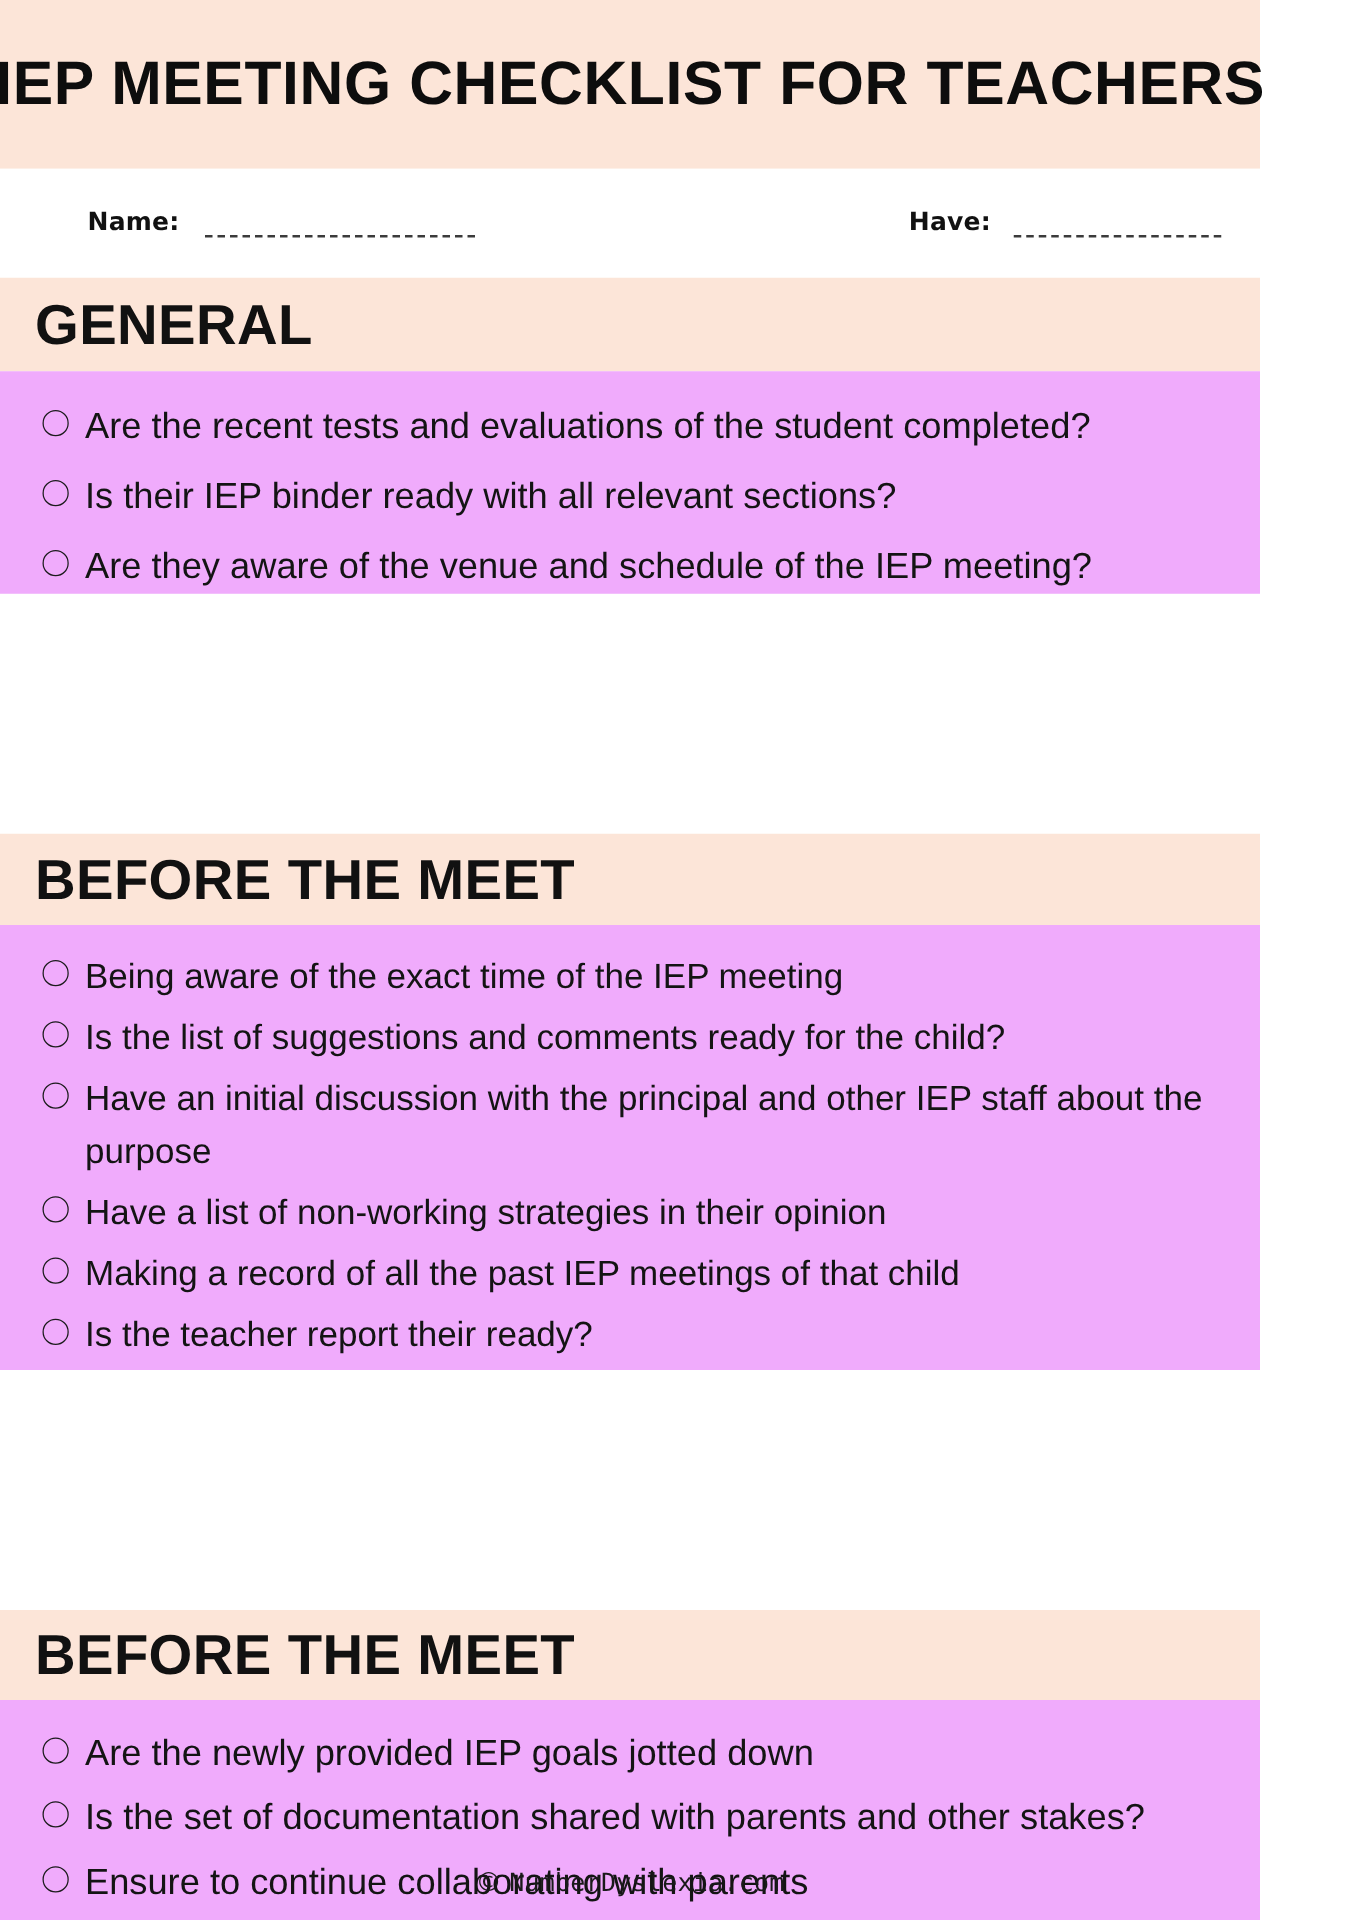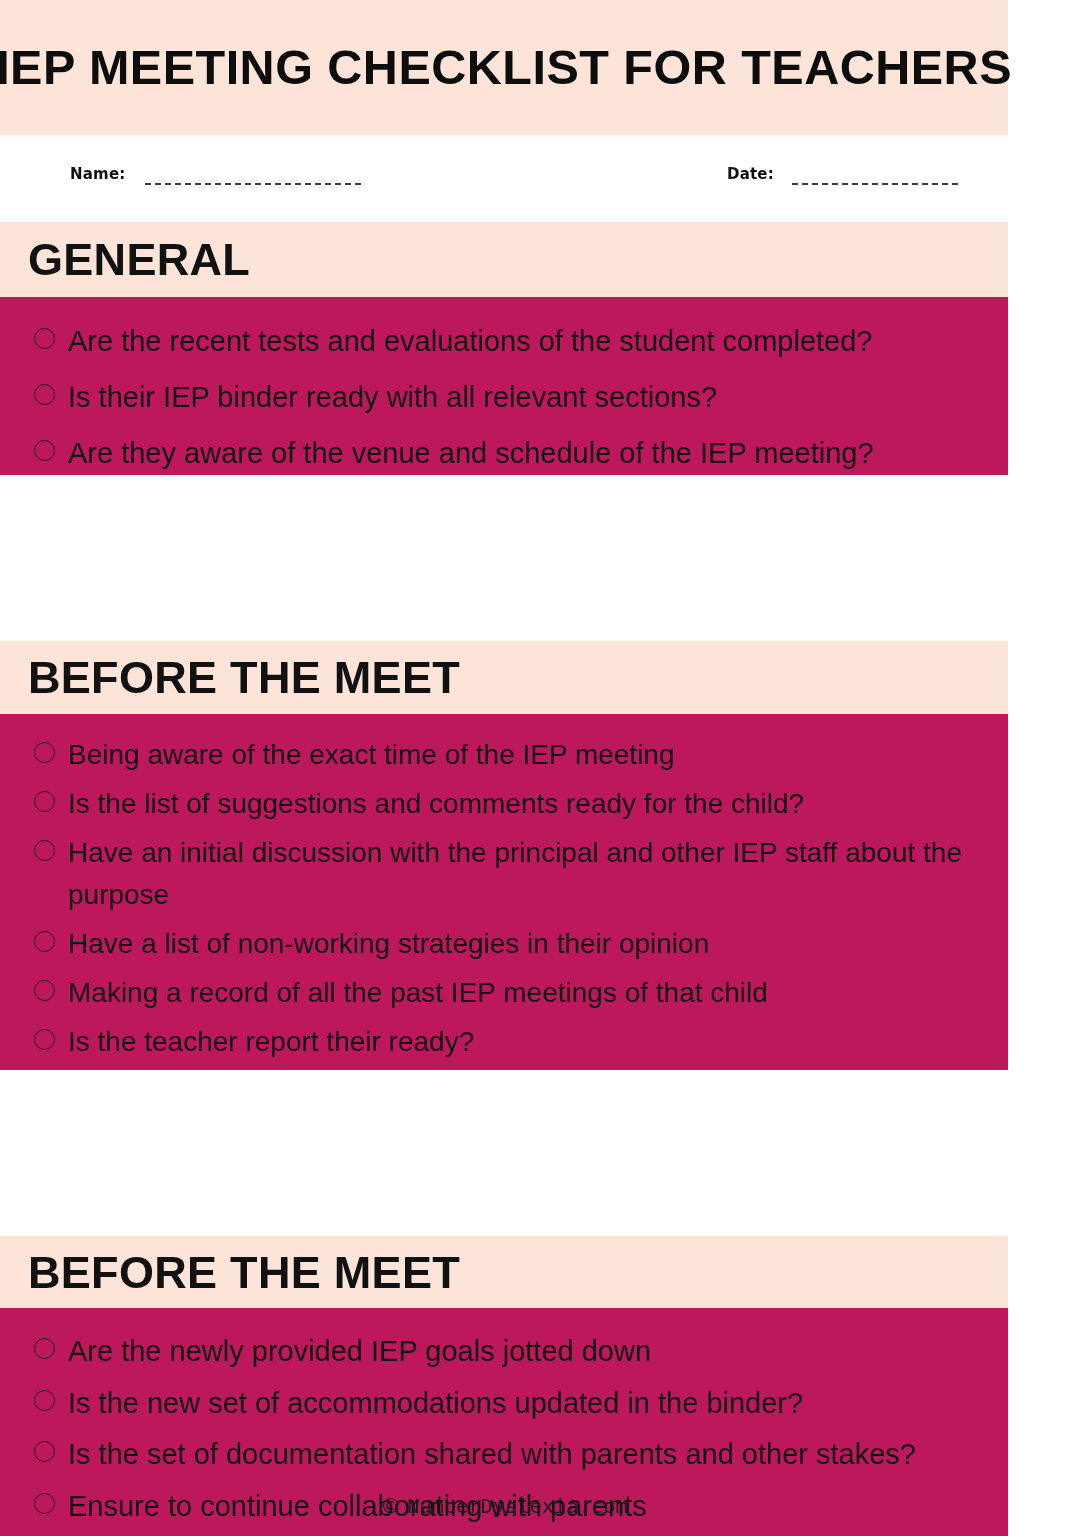--- a/index.html
+++ b/index.html
@@ -60,21 +60,21 @@
     position: absolute;
     display: flex;
     align-items: baseline;
     top: 30px;
   }
   .meta-field.name { left: 70px; }
   .meta-field.date { left: 727px; }
   .meta-label {
     font-family: "DejaVu Sans", "Liberation Sans", sans-serif;
     font-weight: bold;
-    font-size: 15px;
+    font-size: 20px;
     color: #111111;
     letter-spacing: 0.2px;
   }
   .meta-rule {
     display: inline-block;
     height: 0;
     border-bottom: 2px dashed #3b3b3b;
     position: relative;
     top: 6px;
   }
@@ -99,21 +99,21 @@
     font-weight: bold;
     font-size: 45px;
     letter-spacing: 0.3px;
     color: #111111;
     line-height: 1;
     white-space: nowrap;
   }
 
   
   .items {
-    background: #be185d;
+    background: #f0abfc;
     box-sizing: border-box;
     padding: 0 11px 0 34px;
   }
   .items.general { padding-top: 22px; }
   .items.before  { padding-top: 20px; }
   .items.after   { padding-top: 22px; }
 
   .item {
     display: flex;
     align-items: flex-start;
@@ -187,21 +187,21 @@
   <div class="title-band">
     <div class="title-text">IEP MEETING CHECKLIST FOR TEACHERS</div>
   </div>
 
   <div class="meta-row">
     <div class="meta-field name">
       <span class="meta-label">Name:</span>
       <span class="meta-rule"></span>
     </div>
     <div class="meta-field date">
-      <span class="meta-label">Date:</span>
+      <span class="meta-label">Have:</span>
       <span class="meta-rule"></span>
     </div>
   </div>
 
   <div class="section-band general">
     <div class="section-title">GENERAL</div>
   </div>
   <div class="items general">
     <div class="item justify">
       <span class="checkbox"></span>
@@ -251,24 +251,20 @@
 
   <div class="spacer"></div>
 
   <div class="section-band after">
     <div class="section-title">BEFORE THE MEET</div>
   </div>
   <div class="items after">
     <div class="item">
       <span class="checkbox"></span>
       <span class="item-text">Are the newly provided IEP goals jotted down</span>
-    </div>
-    <div class="item">
-      <span class="checkbox"></span>
-      <span class="item-text">Is the new set of accommodations updated in the binder?</span>
     </div>
     <div class="item">
       <span class="checkbox"></span>
       <span class="item-text">Is the set of documentation shared with parents and other stakes?</span>
     </div>
     <div class="item">
       <span class="checkbox"></span>
       <span class="item-text">Ensure to continue collaborating  with parents</span>
     </div>
   </div>

